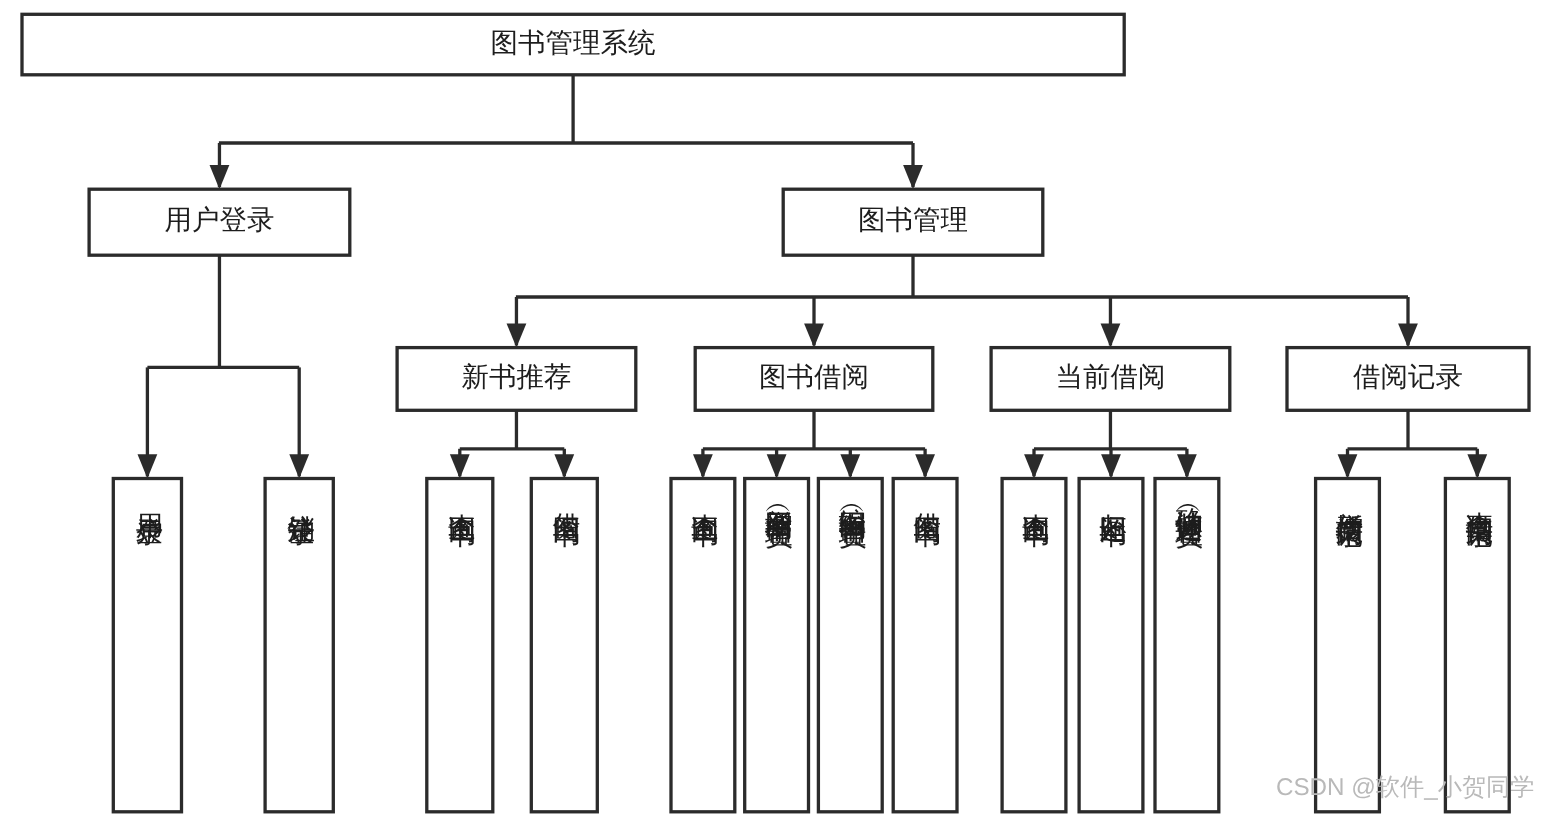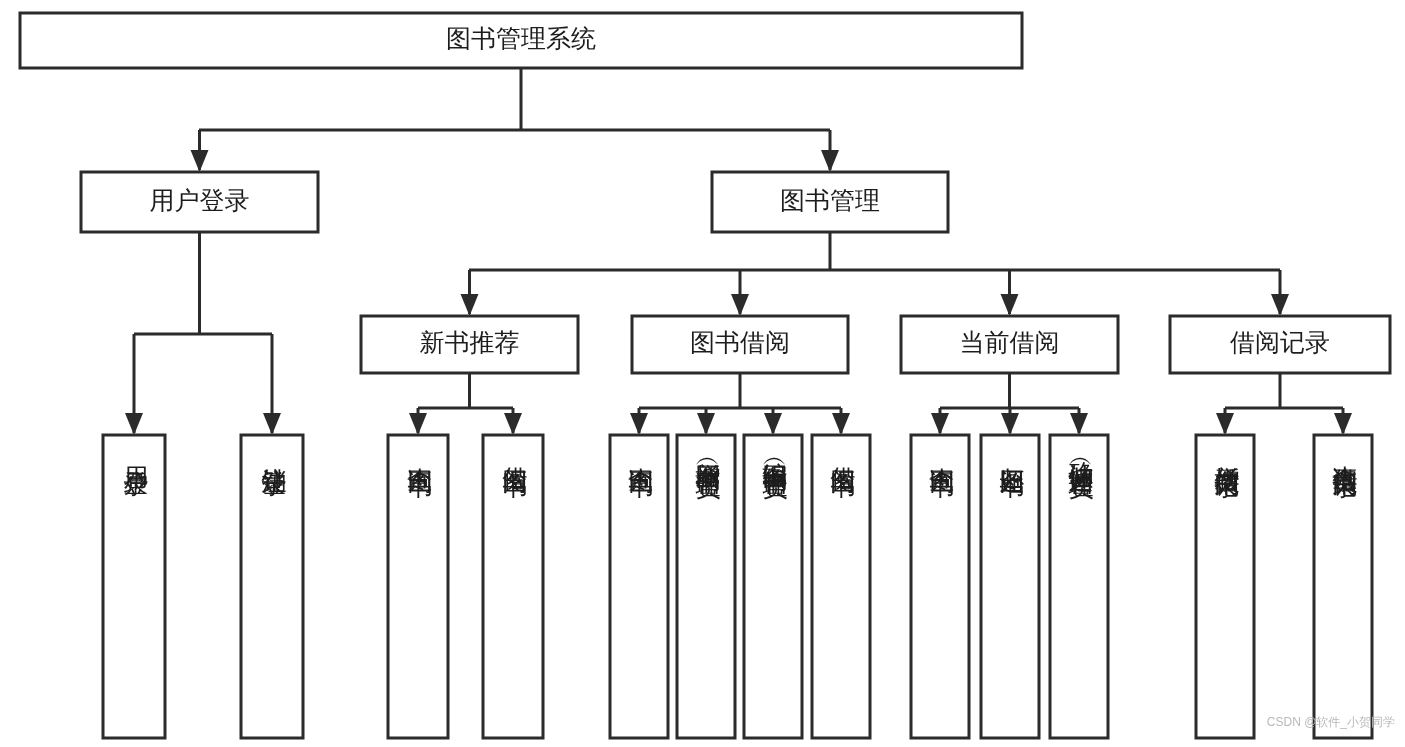--- a/index.html
+++ b/index.html
@@ -57,21 +57,21 @@
     text-anchor: middle;
     dominant-baseline: middle;
     writing-mode: vertical-rl;
     letter-spacing: 2px;
   }
   .watermark-text {
     position: absolute;
     right: 10px;
     bottom: 6px;
     font-family: "Liberation Sans", "DejaVu Sans", sans-serif;
-    font-size: 12px;
+    font-size: 22px;
     color: #b9b9b9;
     white-space: nowrap;
     user-select: none;
   }
 </style>
 </head>
 <body>
 
 <div id="diagram-root">
   <svg class="diagram-canvas" viewBox="0 0 1405 747">

